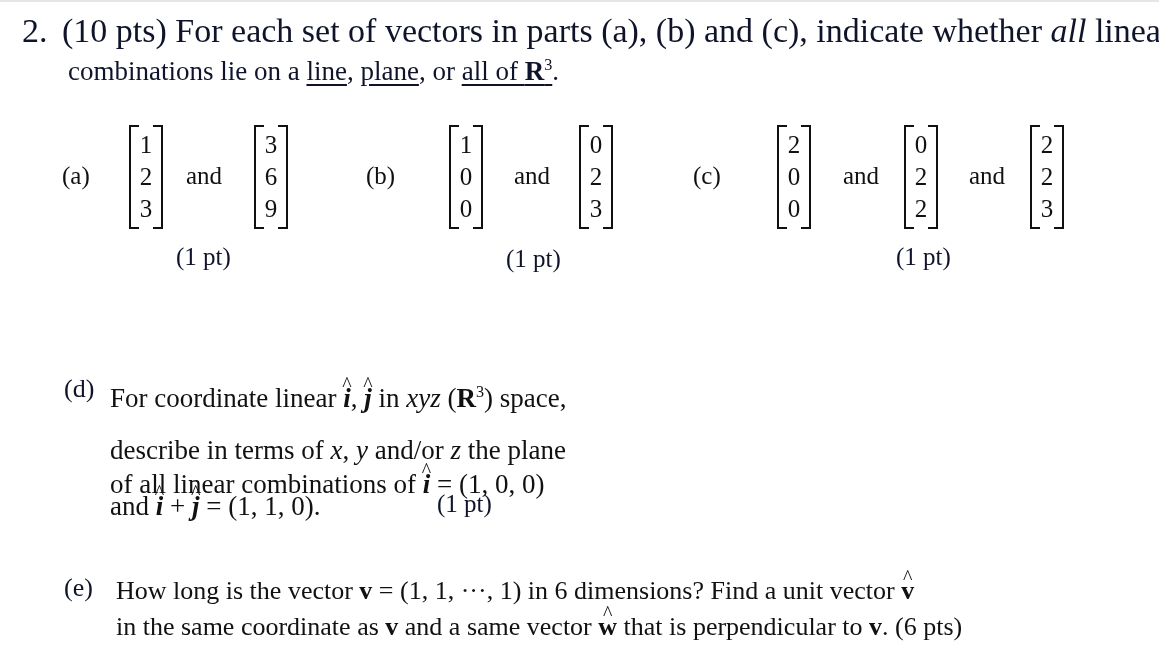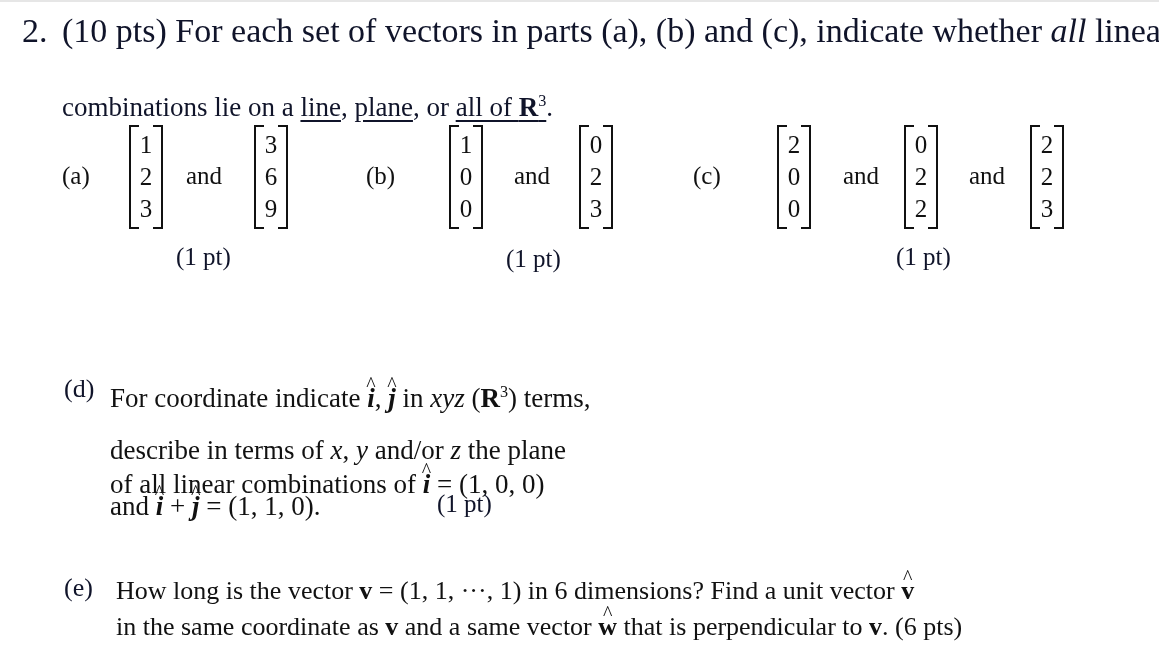--- a/index.html
+++ b/index.html
@@ -3,21 +3,21 @@
 <meta charset="utf-8">
 <style>
   html, body { margin:0; padding:0; background:#ffffff; }
   body { width:1159px; height:671px; position:relative; overflow:hidden; color:#111111; }
   .topline { position:absolute; left:0; top:0; width:1159px; height:2px; background:#e6e6e6; }
   .cam { font-family:"Liberation Serif", serif; color:#10142a; }
   .tex { font-family:"Liberation Serif", serif; color:#111; }
   .abs { position:absolute; white-space:nowrap; }
   .q-head { left:22px; top:14px; font-size:34px; line-height:34px; }
   .q-head .num { display:inline-block; width:40px; }
-  .q-line2 { left:62px; top:48px; font-size:27px; line-height:34px;margin-top:36px; }
+  .q-line2 { left:68px; top:48px; font-size:27px; line-height:34px; }
   .u { text-decoration:underline; text-decoration-thickness:2px; text-underline-offset:4px; }
   .b { font-weight:bold; }
   sup { font-size:60%; }
   .part-label { font-size:25px; }
   .and { font-size:25px; }
   .matrix { position:absolute; display:flex; flex-direction:column; align-items:center; justify-content:space-between;
             width:34px; height:104px; padding:4px 0; box-sizing:border-box; font-size:25px; line-height:32px; }
   .matrix::before, .matrix::after { content:""; position:absolute; top:0; bottom:0; width:8px;
             border-top:2px solid #111; border-bottom:2px solid #111; }
   .matrix::before { left:0; border-left:2px solid #111; }
@@ -84,21 +84,21 @@
 <div class="abs tex and" style="left:969px; top:162px;">and</div>
 <div class="matrix tex" style="left:1030px; top:125px;">
   <span>2</span>
   <span>2</span>
   <span>3</span>
 </div>
 <div class="abs cam pt" style="left:896px; top:243px;">(1 pt)</div>
 
 <div class="abs cam" style="left:64px; top:374px; font-size:26px;">(d)</div>
 <div class="abs tex d-text" style="top:373px;">
-  <span>For coordinate indicate </span><span class="hat">i</span><span>, </span><span class="hat">j</span><span> in </span><span class="it">xyz</span><span> (</span><span class="b">R</span><sup>3</sup><span>) terms,</span>
+  <span>For coordinate linear </span><span class="hat">i</span><span>, </span><span class="hat">j</span><span> in </span><span class="it">xyz</span><span> (</span><span class="b">R</span><sup>3</sup><span>) space,</span>
 </div>
 <div class="abs tex d-text" style="top:431px;">
   <span>describe in terms of </span><span class="it">x</span><span>, </span><span class="it">y</span><span> and/or </span><span class="it">z</span><span> the plane</span>
 </div>
 <div class="abs tex d-text" style="top:465px;">
   <span>of all linear combinations of </span><span class="hat">i</span><span> = (1, 0, 0)</span>
 </div>
 <div class="abs tex d-text" style="top:487px;font-family:Liberation Serif, serif;">
   <span>and </span><span class="hat">i</span><span> + </span><span class="hat">j</span><span> = (1, 1, 0).</span>
 </div>

